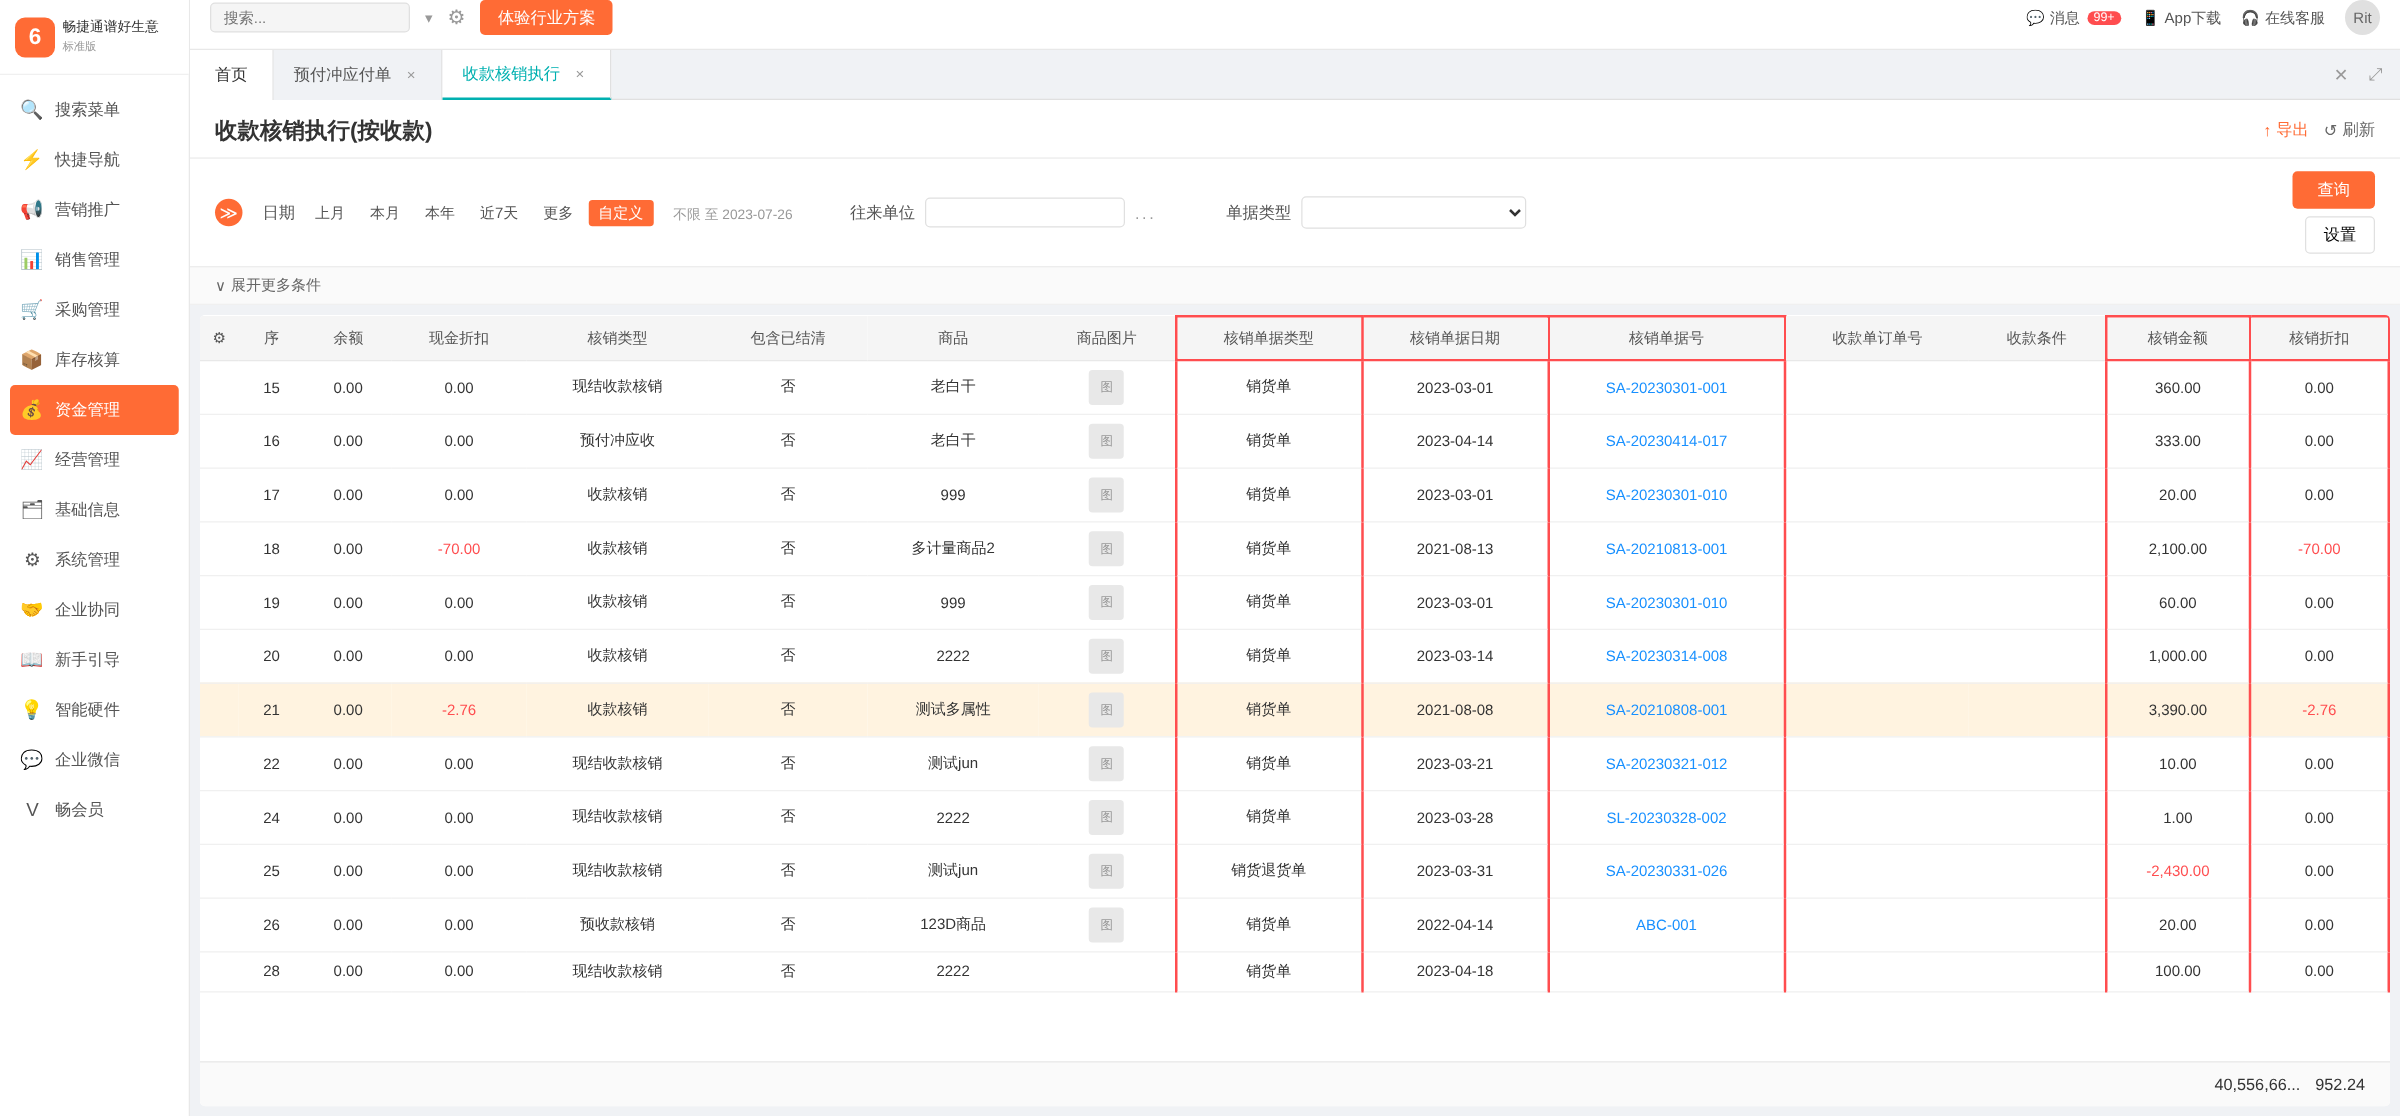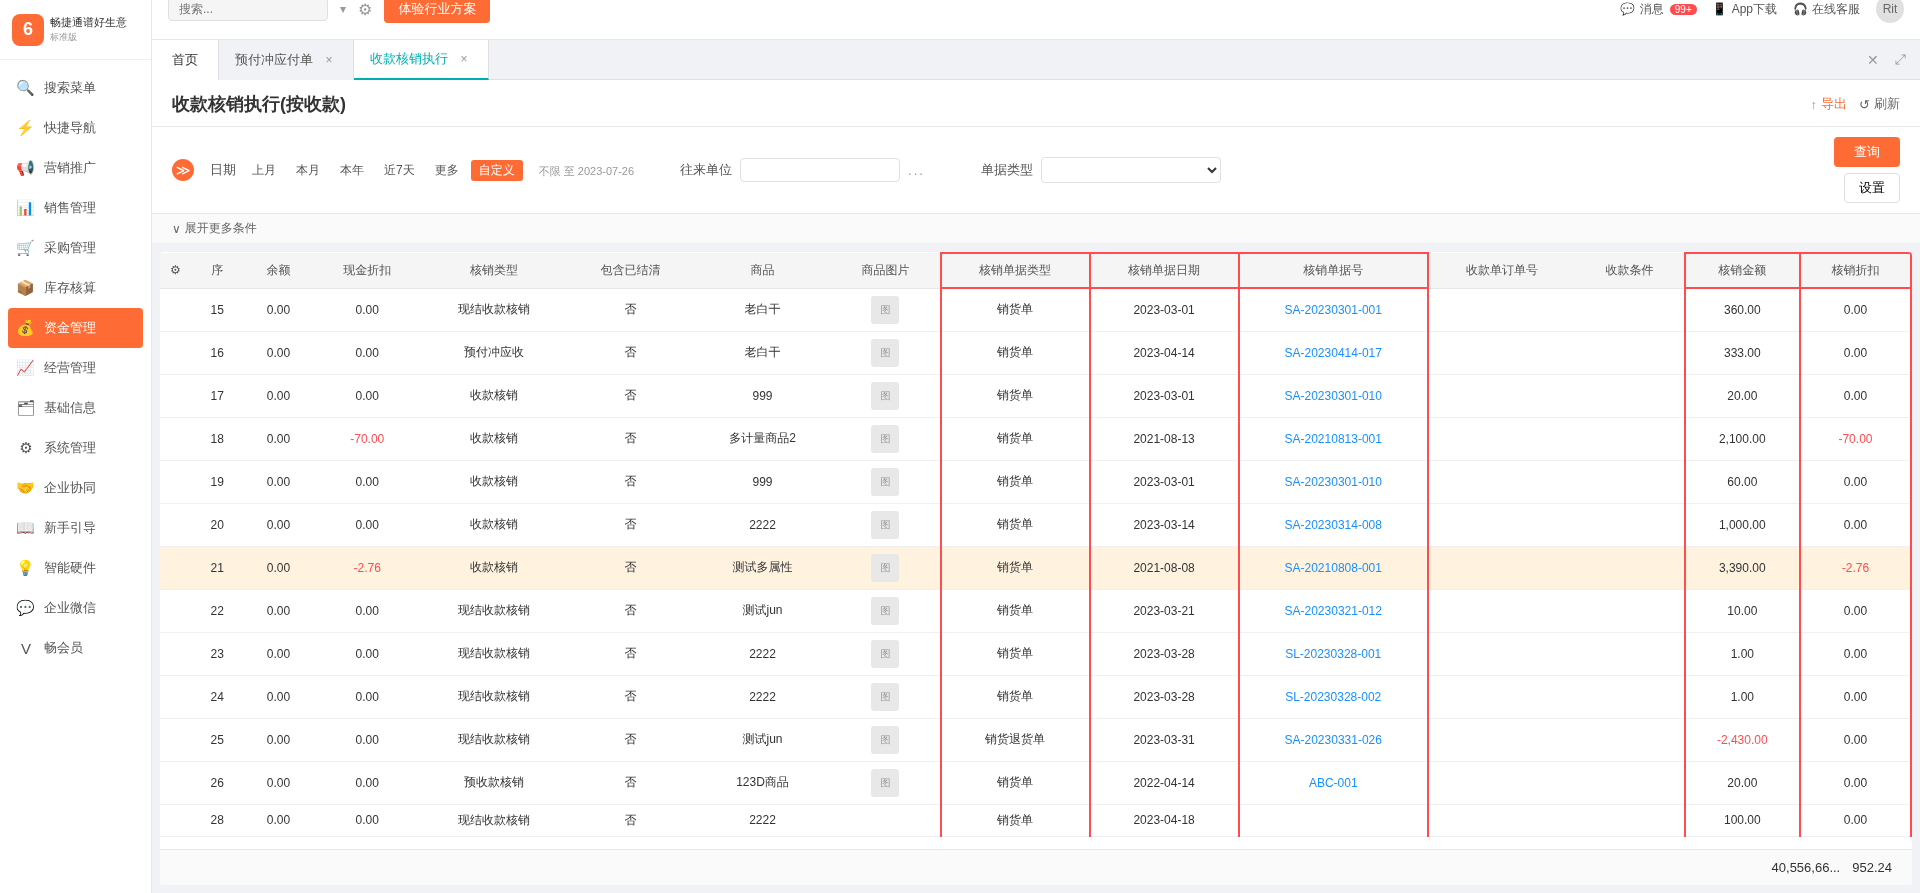--- a/index.html
+++ b/index.html
@@ -17,21 +17,21 @@
     .sidebar-menu { flex: 1; overflow-y: auto; padding: 8px 0; }
     .sidebar-item { display: flex; align-items: center; padding: 10px 16px; cursor: pointer; color: #555; font-size: 13px; }
     .sidebar-item.active { background: #ff6b35; color: #fff; border-radius: 4px; margin: 0 8px; padding: 10px 8px; }
     .sidebar-item-icon { width: 20px; height: 20px; margin-right: 8px; display: flex; align-items: center; justify-content: center; font-size: 15px; }
     .sidebar-item-label { font-size: 13px; }
 
     
     .main-content { flex: 1; display: flex; flex-direction: column; overflow: hidden; }
 
     
-    .top-header { height: 40px; background: #fff; display: flex; align-items: flex-end; padding: 16px 16px; border-bottom: 1px solid #e8e8e8; justify-content: space-between; }
+    .top-header { height: 40px; background: #fff; display: flex; align-items: flex-start; padding: 0 16px; border-bottom: 1px solid #e8e8e8; justify-content: space-between; }
     .top-header-left { display: flex; align-items: center; gap: 12px; }
     .search-box { background: #f5f5f5; border: 1px solid #e0e0e0; border-radius: 4px; padding: 4px 10px; width: 160px; font-size: 12px; color: #999; }
     .dropdown-arrow { color: #999; font-size: 12px; cursor: pointer; }
     .settings-icon { color: #999; font-size: 16px; cursor: pointer; }
     .industry-btn { background: #ff6b35; color: #fff; border: none; border-radius: 4px; padding: 5px 14px; font-size: 13px; cursor: pointer; }
     .top-header-right { display: flex; align-items: center; gap: 16px; }
     .top-header-action { display: flex; align-items: center; gap: 4px; color: #555; font-size: 12px; cursor: pointer; }
     .badge-red { background: #ff4d4f; color: #fff; border-radius: 10px; padding: 0 5px; font-size: 10px; margin-left: 2px; }
     .user-avatar { width: 28px; height: 28px; background: #e0e0e0; border-radius: 50%; display: flex; align-items: center; justify-content: center; font-size: 12px; color: #666; }
 
@@ -413,37 +413,20 @@
     <td style="border-left:2px solid #ff4d4f;border-right:2px solid #ff4d4f;">销货单</td>
     <td style="border-left:2px solid #ff4d4f;border-right:2px solid #ff4d4f;">2023-03-21</td>
     <td style="border-left:2px solid #ff4d4f;border-right:2px solid #ff4d4f;"><a class="link-cell" href="#">SA-20230321-012</a></td>
     <td></td>
     <td></td>
     <td style="border-left:2px solid #ff4d4f;border-right:2px solid #ff4d4f;">10.00</td>
     <td style="border-left:2px solid #ff4d4f;border-right:2px solid #ff4d4f;">0.00</td>
   </tr>
                 <tr>
     <td></td>
-    <td>23</td>
-    <td>0.00</td>
-    <td>0.00</td>
-    <td>现结收款核销</td>
-    <td>否</td>
-    <td>2222</td>
-    <td><div style="width:28px;height:28px;background:#e8e8e8;border-radius:3px;display:inline-flex;align-items:center;justify-content:center;font-size:10px;color:#999;">图</div></td>
-    <td style="border-left:2px solid #ff4d4f;border-right:2px solid #ff4d4f;">销货单</td>
-    <td style="border-left:2px solid #ff4d4f;border-right:2px solid #ff4d4f;">2023-03-28</td>
-    <td style="border-left:2px solid #ff4d4f;border-right:2px solid #ff4d4f;"><a class="link-cell" href="#">SL-20230328-001</a></td>
-    <td></td>
-    <td></td>
-    <td style="border-left:2px solid #ff4d4f;border-right:2px solid #ff4d4f;">1.00</td>
-    <td style="border-left:2px solid #ff4d4f;border-right:2px solid #ff4d4f;">0.00</td>
-  </tr>
-                <tr>
-    <td></td>
     <td>24</td>
     <td>0.00</td>
     <td>0.00</td>
     <td>现结收款核销</td>
     <td>否</td>
     <td>2222</td>
     <td><div style="width:28px;height:28px;background:#e8e8e8;border-radius:3px;display:inline-flex;align-items:center;justify-content:center;font-size:10px;color:#999;">图</div></td>
     <td style="border-left:2px solid #ff4d4f;border-right:2px solid #ff4d4f;">销货单</td>
     <td style="border-left:2px solid #ff4d4f;border-right:2px solid #ff4d4f;">2023-03-28</td>
     <td style="border-left:2px solid #ff4d4f;border-right:2px solid #ff4d4f;"><a class="link-cell" href="#">SL-20230328-002</a></td>

